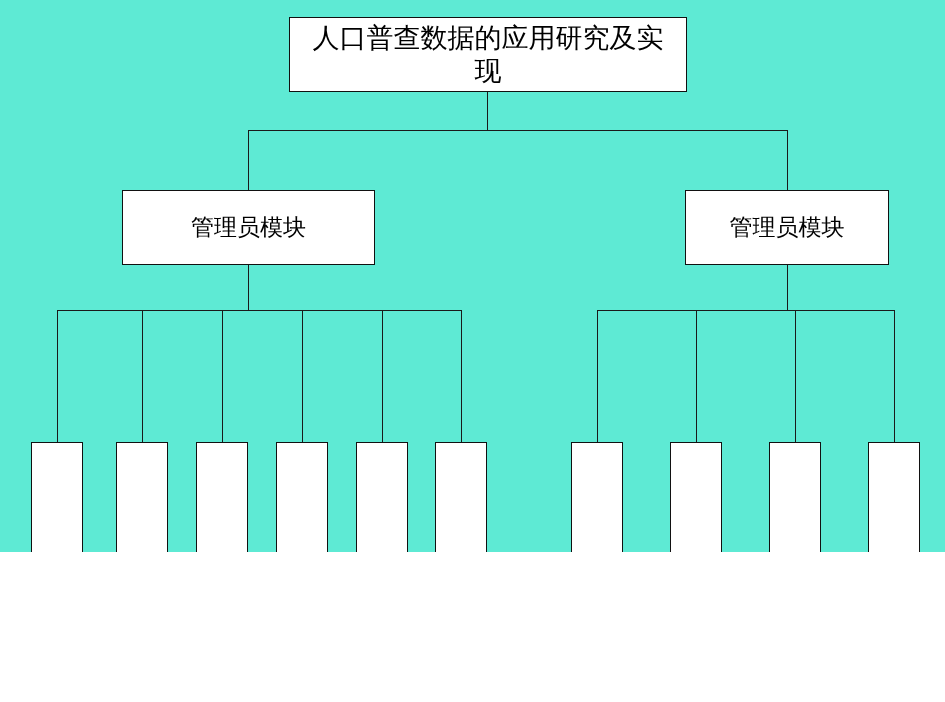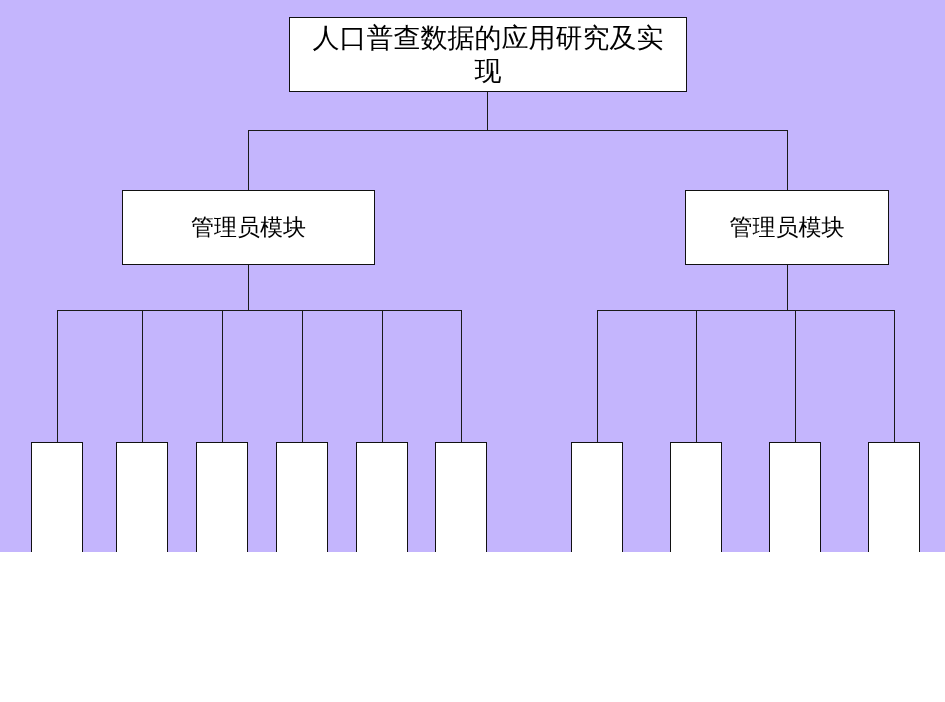--- a/index.html
+++ b/index.html
@@ -8,21 +8,21 @@
     background: #ffffff;
   }
   body {
     font-family: "Liberation Sans", "DejaVu Sans", sans-serif;
     color: #000000;
   }
   #canvas {
     position: relative;
     width: 945px;
     height: 552px;
-    background: #c4b5fd;
+    background: #5eead4;
     overflow: hidden;
   }
 
   
   .node {
     position: absolute;
     box-sizing: border-box;
     background: #ffffff;
     border: 1px solid #111111;
     display: flex;

